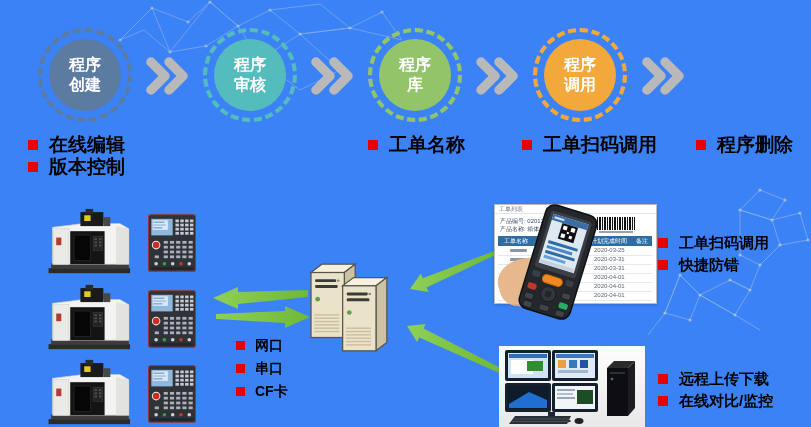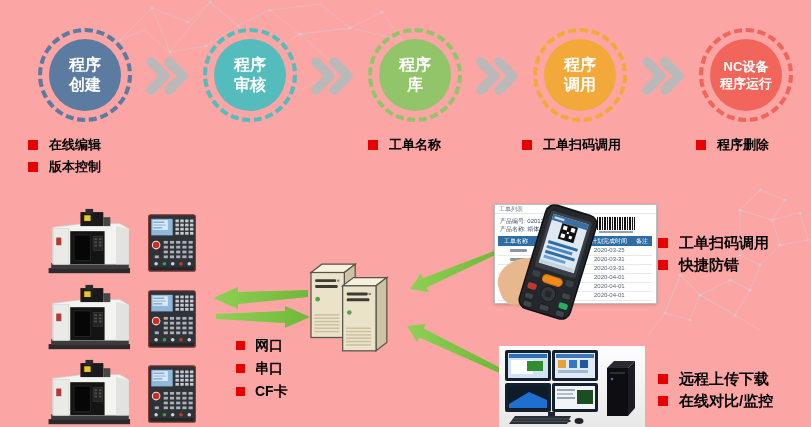--- a/index.html
+++ b/index.html
@@ -1,37 +1,37 @@
 <!DOCTYPE html>
 <html><head>
 <meta charset="utf-8">
 <style>
   html,body{margin:0;padding:0;background:#fff;}
-  #canvas{position:relative;width:811px;height:427px;background:#fca5a5;overflow:hidden;
+  #canvas{position:relative;width:811px;height:427px;background:#3b82f6;overflow:hidden;
           font-family:"Liberation Sans","DejaVu Sans",sans-serif;}
   
   .mesh{position:absolute;pointer-events:none;}
   
   .ring{position:absolute;width:94px;height:94px;border-radius:50%;border:4px dashed;box-sizing:border-box;}
   .ring .disc{position:absolute;left:7px;top:7px;width:72px;height:72px;border-radius:50%;
               display:flex;flex-direction:column;align-items:center;justify-content:center;
               color:#fff;font-weight:700;text-align:center;}
   .disc .l{font-size:16px;line-height:20px;}
   .disc.small .l{font-size:13px;line-height:17px;}
   .s1{border-color:#5b7ba1;} .s1 .disc{background:#5b7ba1;}
   .s2{border-color:#54bcbd;} .s2 .disc{background:#54bcbd;}
   .s3{border-color:#92c56a;} .s3 .disc{background:#92c56a;}
   .s4{border-color:#f3a93a;} .s4 .disc{background:#f3a93a;}
   .s5{border-color:#f2655b;} .s5 .disc{background:#f2655b;}
   .chev{position:absolute;top:57px;}
   
   .blist{position:absolute;color:#000;font-weight:700;}
   .blist .bi{display:flex;align-items:center;}
   .bsq{display:inline-block;background:#e60000;flex:0 0 auto;}
-  .flowlist{top:134px;font-size:13px;}
+  .flowlist{top:134px;font-size:19px;}
   .flowlist .bi{height:22px;}
   .flowlist .bsq{width:10px;height:10px;margin-right:11px;}
   .midlist{left:236px;top:334px;font-size:14px;}
   .midlist .bi{height:23px;}
   .midlist .bsq{width:9px;height:9px;margin-right:10px;}
   .rightlist{font-size:15px;}
   .rightlist .bi{height:22px;}
   .rightlist .bsq{width:10px;height:10px;margin-right:11px;}
   
   .mrow-machine{position:absolute;width:97px;height:70px;}
@@ -256,26 +256,20 @@
         <span class="l">程序</span>
         <span class="l">库</span>
       </div>
   </div>
   <div class="ring s4" style="left:533px;top:28px;">
     <div class="disc">
         <span class="l">程序</span>
         <span class="l">调用</span>
       </div>
   </div>
-  <div class="ring s5" style="left:699px;top:28px;">
-    <div class="disc small">
-        <span class="l">NC设备</span>
-        <span class="l">程序运行</span>
-      </div>
-  </div>
 
   <svg class="chev" style="left:146px;" width="42" height="38" viewBox="0 0 42 38">
     <g stroke="#b9b9b9" stroke-width="9.5" fill="none" stroke-linecap="round" stroke-linejoin="round">
       <path d="M5 5 L19 19 L5 33"></path>
         <path d="M23 5 L37 19 L23 33"></path>
       </g>
   </svg>
   <svg class="chev" style="left:311px;" width="42" height="38" viewBox="0 0 42 38">
     <g stroke="#b9b9b9" stroke-width="9.5" fill="none" stroke-linecap="round" stroke-linejoin="round">
       <path d="M5 5 L19 19 L5 33"></path>

